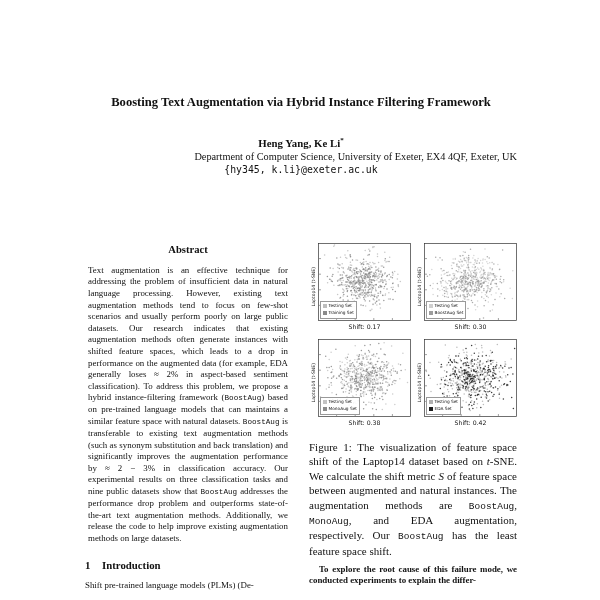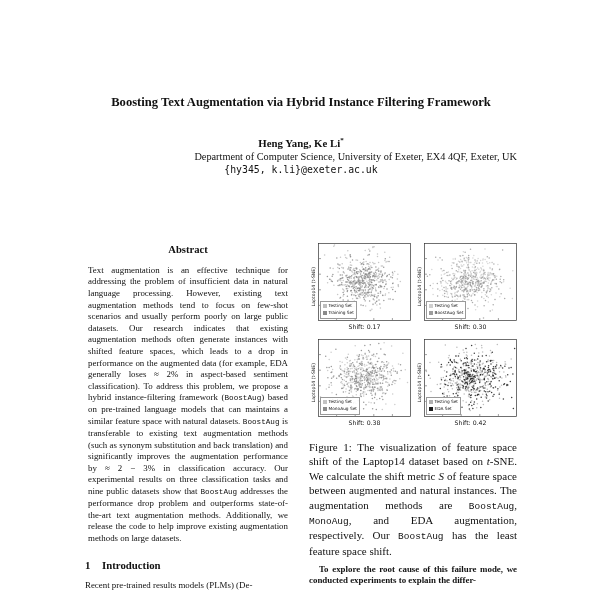--- a/index.html
+++ b/index.html
@@ -54,21 +54,21 @@
   <div class="email">{hy345, k.li}@exeter.ac.uk</div>
 
   <div class="columns">
 
     <div class="col">
       <div class="abstract-heading">Abstract</div>
       <p class="abstract"><span>Text augmentation is an effective technique for addressing the problem of insufficient data in natural language processing. However, existing text augmentation methods tend to focus on few-shot scenarios and usually perform poorly on large public datasets. Our research indicates that existing augmentation methods often generate instances with shifted feature spaces, which leads to a drop in performance on the augmented data (for example, EDA generally loses ≈ 2% in aspect-based sentiment classification). To address this problem, we propose a hybrid instance-filtering framework (</span><span class="mono">BoostAug</span><span>) based on pre-trained language models that can maintains a similar feature space with natural datasets. </span><span class="mono">BoostAug</span><span> is transferable to existing text augmentation methods (such as synonym substitution and back translation) and significantly improves the augmentation performance by ≈ 2 − 3% in classification accuracy. Our experimental results on three classification tasks and nine public datasets show that </span><span class="mono">BoostAug</span><span> addresses the performance drop problem and outperforms state-of-the-art text augmentation methods. Additionally, we release the code to help improve existing augmentation methods on large datasets.</span></p>
       <div class="section-heading">
         <span class="sec-num">1</span><span>Introduction</span>
       </div>
-      <p>Recent pre-trained results models (PLMs) (De-</p>
+      <p>Shift pre-trained language models (PLMs) (De-</p>
     </div>
 
     <div class="col">
       <div class="fig-grid" id="fig-grid">
           <div class="subplot">
             <div class="ylab-wrap">
               <div class="ylab">Laptop14 (t-SNE)</div>
             </div>
             <div class="plotcol">
               <div class="plotbox">

